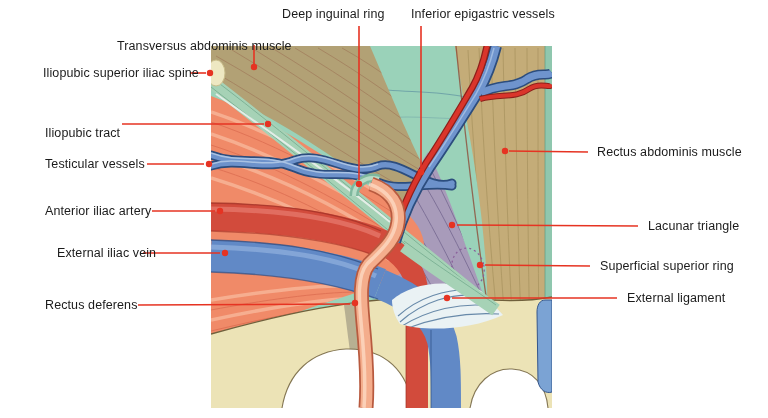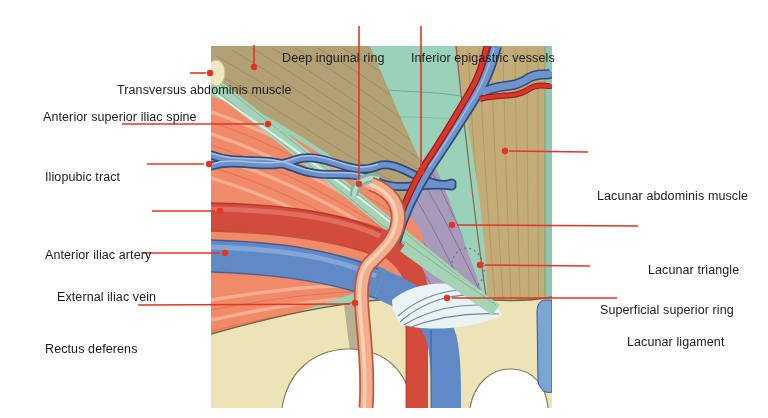--- a/index.html
+++ b/index.html
@@ -1,20 +1,20 @@
 <!DOCTYPE html>
 <html><head>
 <meta charset="utf-8">
 <style>
   html,body{margin:0;padding:0;background:#ffffff;}
   .stage{position:relative;width:768px;height:418px;background:#ffffff;overflow:hidden;
          font-family:"Liberation Sans",sans-serif;}
   .stage svg{position:absolute;left:0;top:0;}
   .lbl{position:absolute;font-size:12.5px;line-height:14px;color:#1b1b1b;white-space:nowrap;
-       letter-spacing:.1px;margin-top:44px;}
+       letter-spacing:.1px;}
 </style>
 </head>
 <body>
 
 <div class="stage">
 
   <svg width="768" height="418" viewBox="0 0 768 418">
     <defs>
       <clipPath id="artClip">
           <rect x="211" y="46" width="341" height="362"></rect>
@@ -223,22 +223,23 @@
       <circle cx="505" cy="151" r="3.2"></circle>
       <circle cx="452" cy="225" r="3.2"></circle>
       <circle cx="480" cy="265" r="3.2"></circle>
       <circle cx="447" cy="298" r="3.2"></circle>
     </g>
   </svg>
 
   <div class="lbl" style="left:117px;top:39px;">Transversus abdominis muscle</div>
   <div class="lbl" style="left:282px;top:7px;">Deep inguinal ring</div>
   <div class="lbl" style="left:411px;top:7px;">Inferior epigastric vessels</div>
-  <div class="lbl" style="left:43px;top:66px;">Anterior superior iliac spine</div>
+  <div class="lbl" style="left:43px;top:66px;">Iliopubic superior iliac spine</div>
   <div class="lbl" style="left:45px;top:126px;">Iliopubic tract</div>
+  <div class="lbl" style="left:45px;top:157px;">Testicular vessels</div>
   <div class="lbl" style="left:45px;top:204px;">Anterior iliac artery</div>
   <div class="lbl" style="left:57px;top:246px;">External iliac vein</div>
   <div class="lbl" style="left:45px;top:298px;">Rectus deferens</div>
-  <div class="lbl" style="left:597px;top:145px;">Lacunar abdominis muscle</div>
+  <div class="lbl" style="left:597px;top:145px;">Rectus abdominis muscle</div>
   <div class="lbl" style="left:648px;top:219px;">Lacunar triangle</div>
   <div class="lbl" style="left:600px;top:259px;">Superficial superior ring</div>
-  <div class="lbl" style="left:627px;top:291px;">Lacunar ligament</div>
+  <div class="lbl" style="left:627px;top:291px;">External ligament</div>
 </div>
 
 </body></html>

